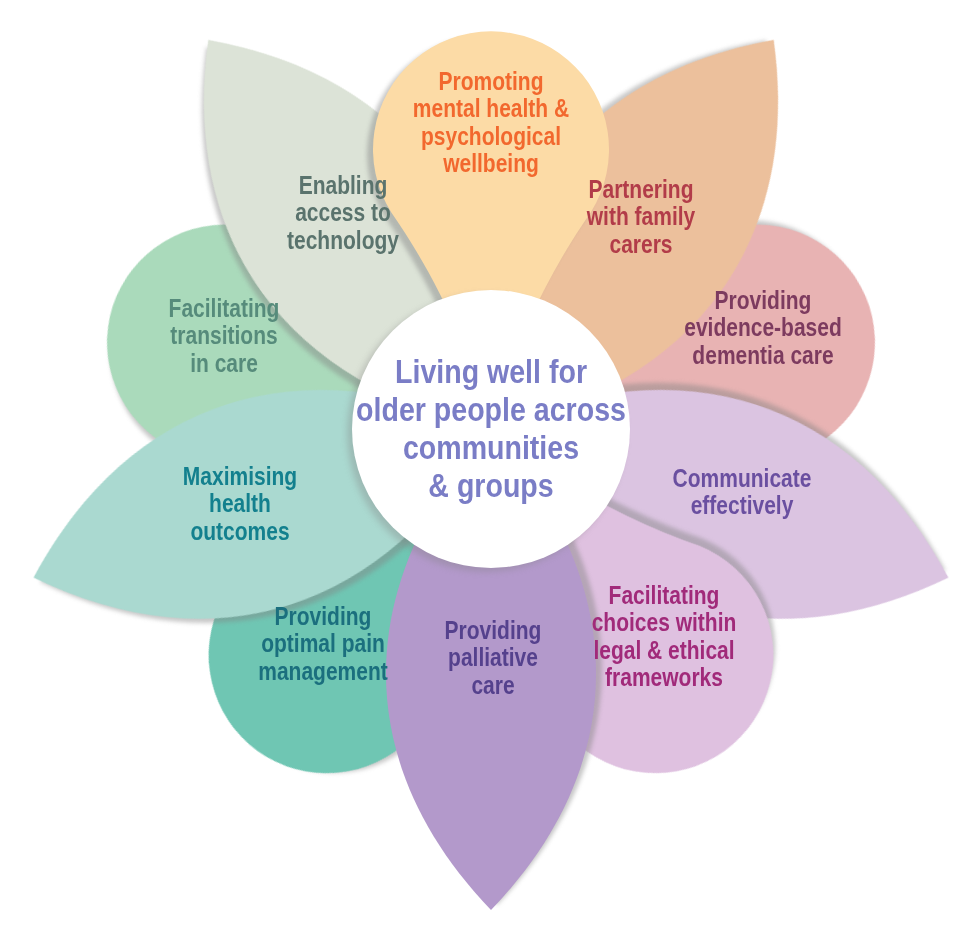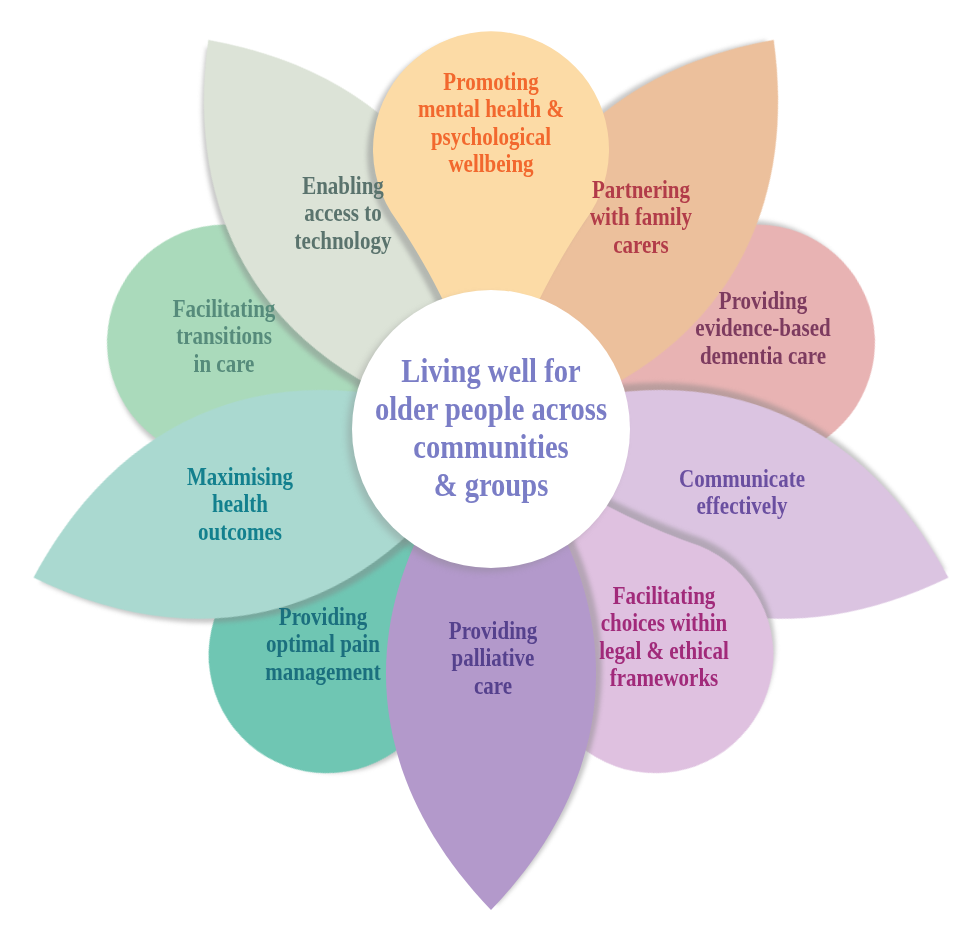--- a/index.html
+++ b/index.html
@@ -1,20 +1,20 @@
 <!DOCTYPE html>
 <html><head>
 <meta charset="utf-8">
 <style>
   html, body { margin: 0; padding: 0; background: #ffffff; }
   #stage {
     position: relative;
     width: 980px;
     height: 937px;
-    font-family: Liberation Serif, serif;
+    font-family: Liberation Sans, sans-serif;
     overflow: hidden;
     background: #ffffff;
   }
   #flower-svg { position: absolute; left: 0; top: 0; }
   .petal { filter: drop-shadow(-6px 5px 2px rgba(130,130,130,0.45)); }
   .center-disc { filter: drop-shadow(-5px 4px 3px rgba(130,130,130,0.35)); }
   .label {
     position: absolute;
     transform: translate(-50%, -50%) scaleX(0.84);
     text-align: center;

